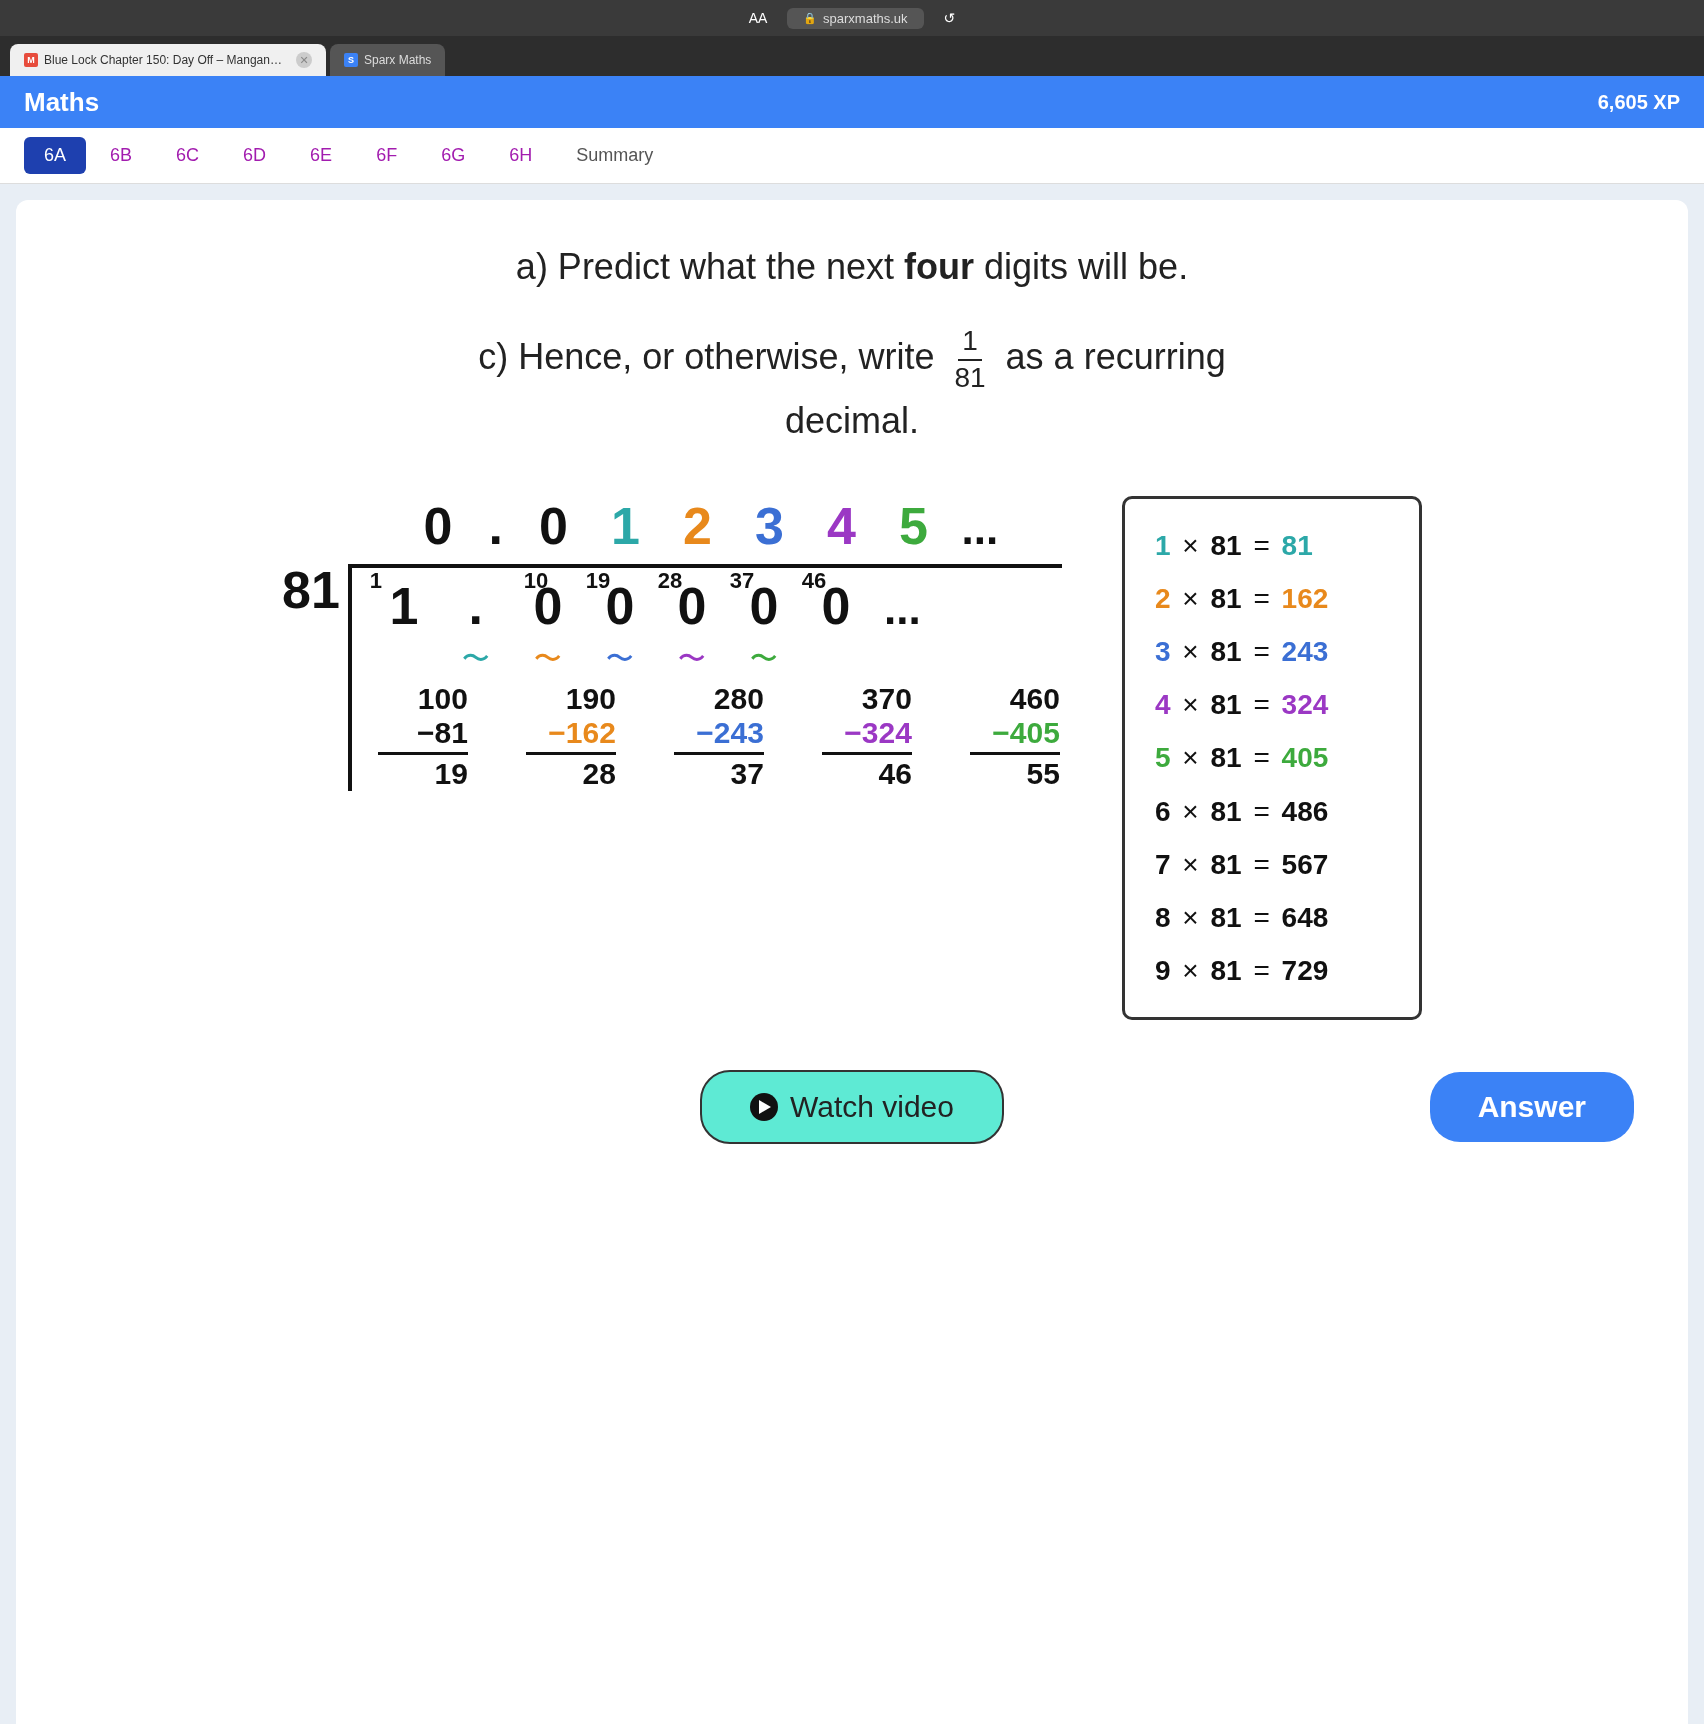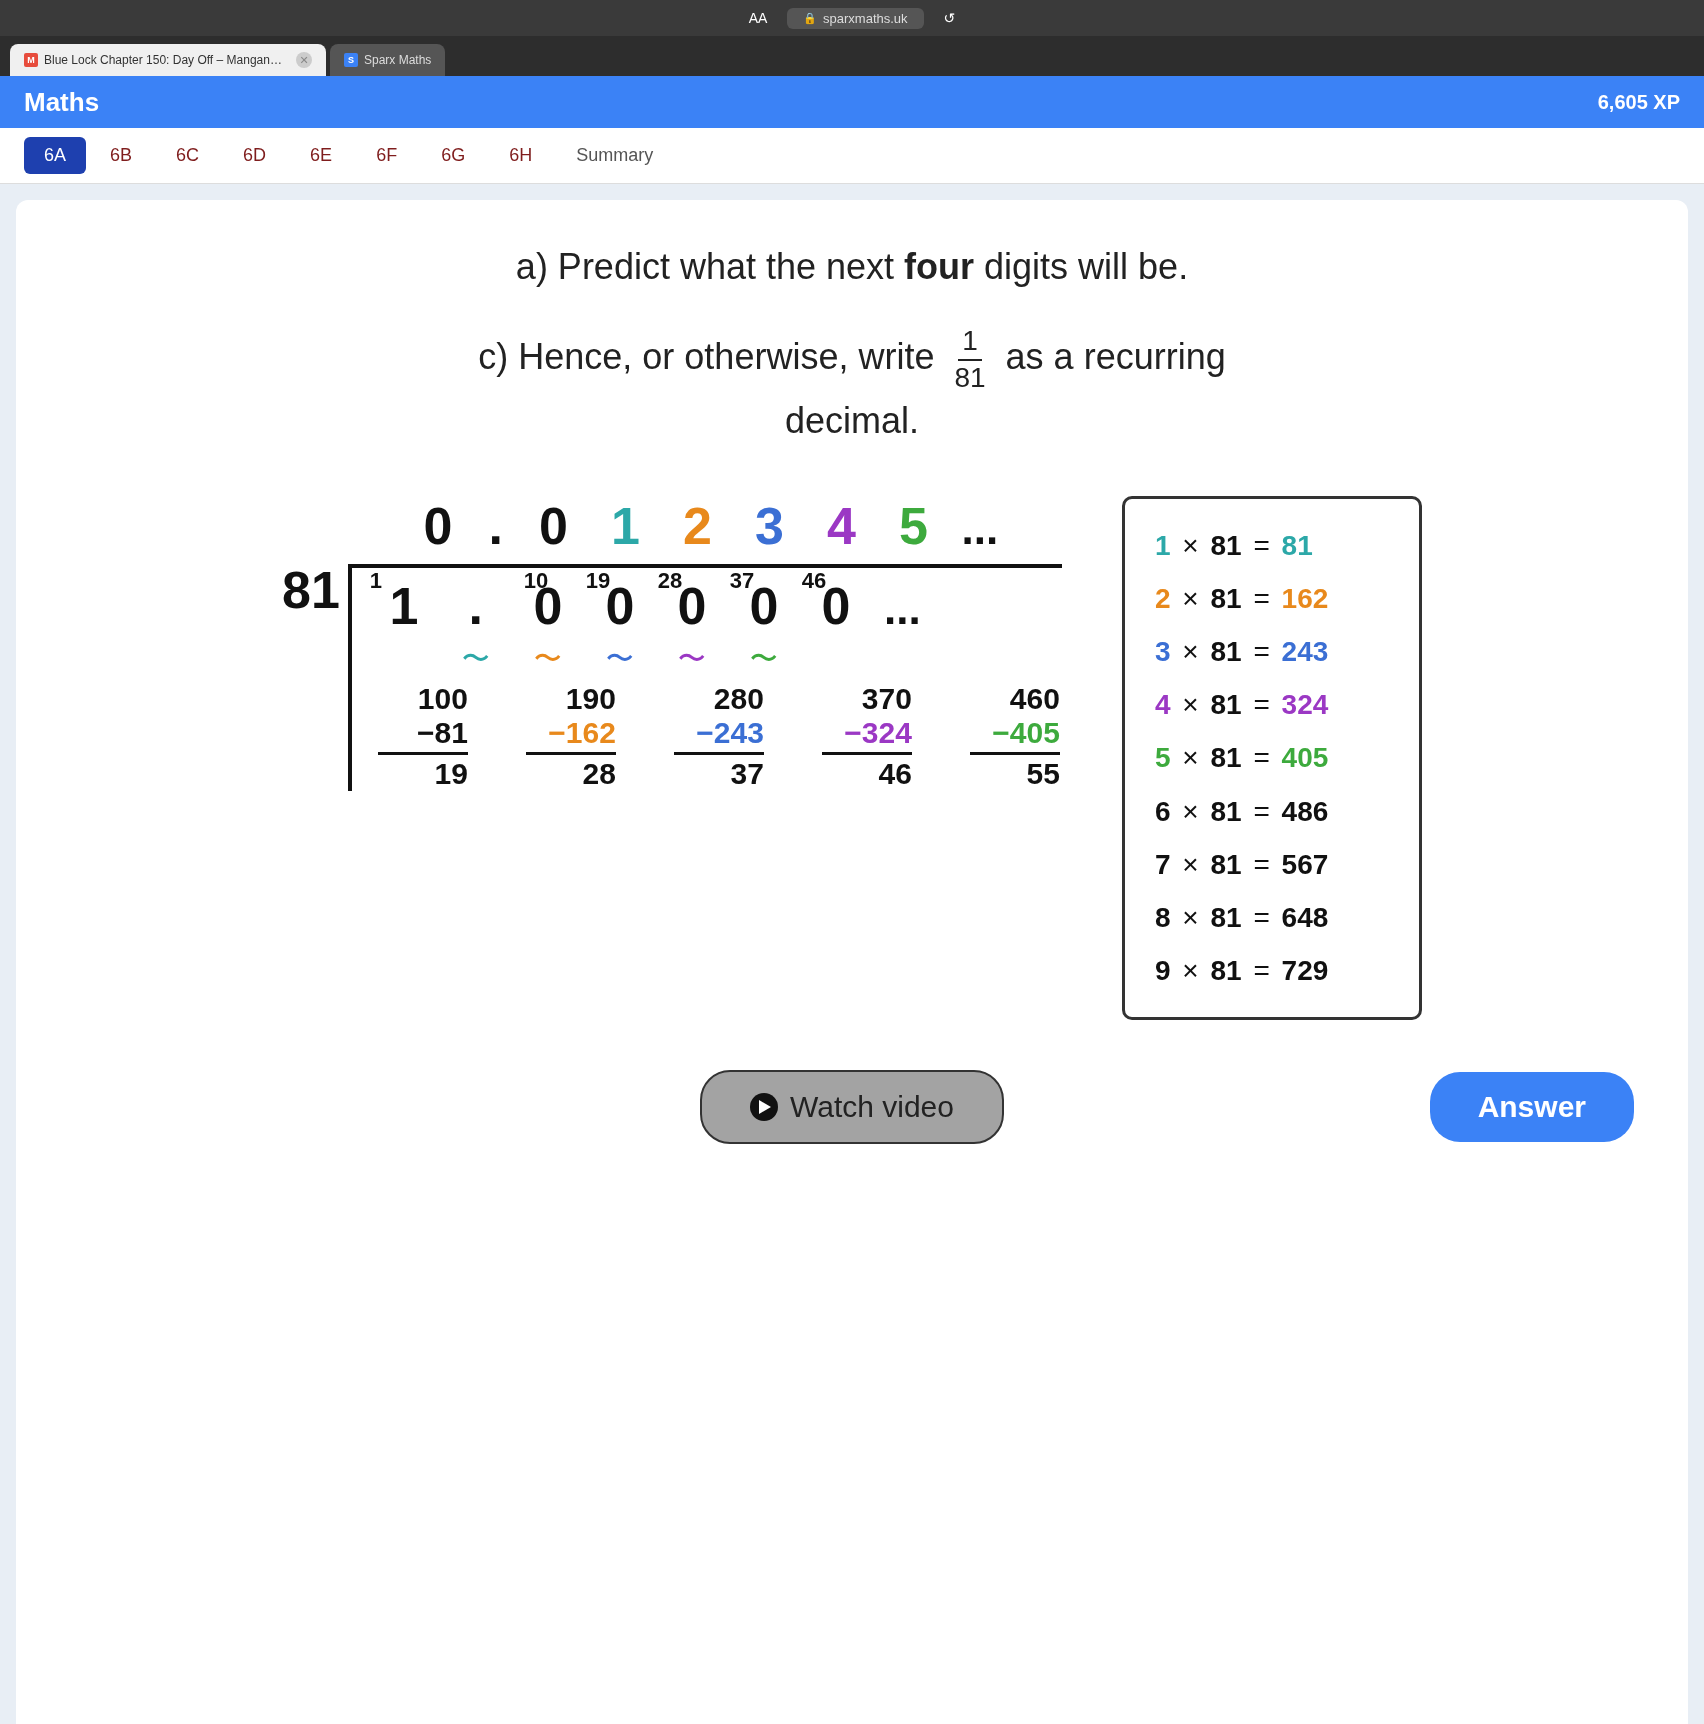--- a/index.html
+++ b/index.html
@@ -130,21 +130,21 @@
       border-bottom: 1px solid #ddd;
       height: 56px;
       gap: 4px;
     }
     .nav-tab {
       padding: 8px 20px;
       border-radius: 6px;
       font-size: 18px;
       font-weight: 500;
       cursor: pointer;
-      color: #7f1d1d;
+      color: #a21caf;
     }
     .nav-tab.active {
       background: #1e40af;
       color: white;
     }
     .nav-tab.summary {
       color: #555;
       font-weight: 500;
     }
 
@@ -350,21 +350,21 @@
       margin-top: 50px;
       position: relative;
     }
     .watch-video-btn {
       border: 2px solid #333;
       border-radius: 30px;
       padding: 18px 48px;
       font-size: 30px;
       font-weight: 500;
       color: #222;
-      background: #a3a3a3;
+      background: #5eead4;
       cursor: pointer;
       display: flex;
       align-items: center;
       gap: 12px;
     }
     .video-icon {
       width: 28px;
       height: 28px;
       background: #111;
       border-radius: 50%;

